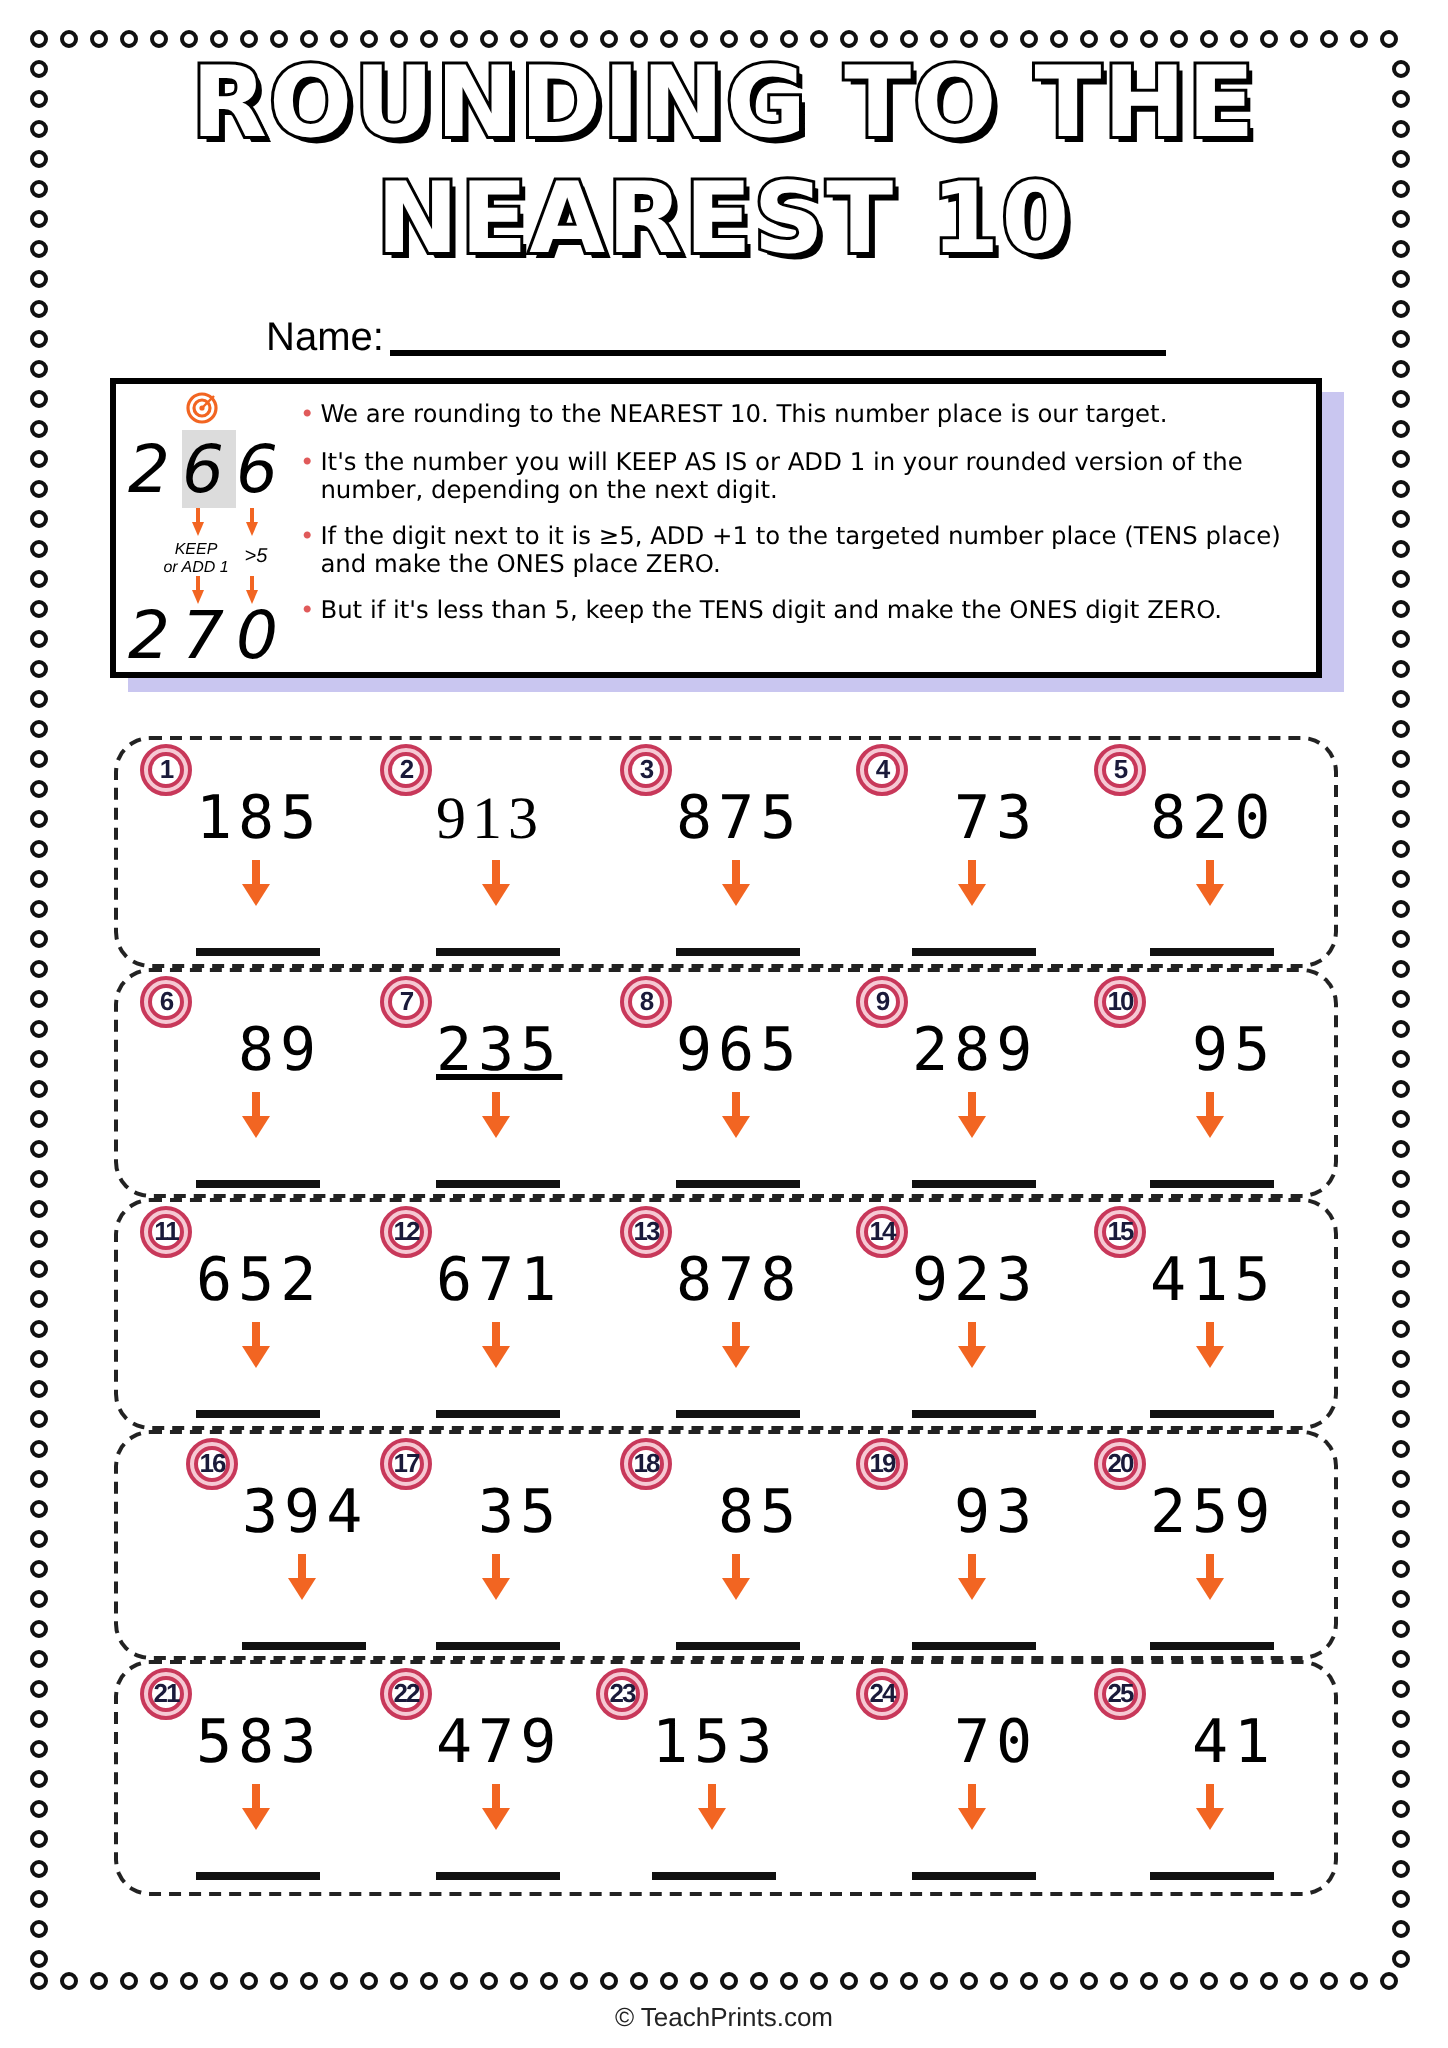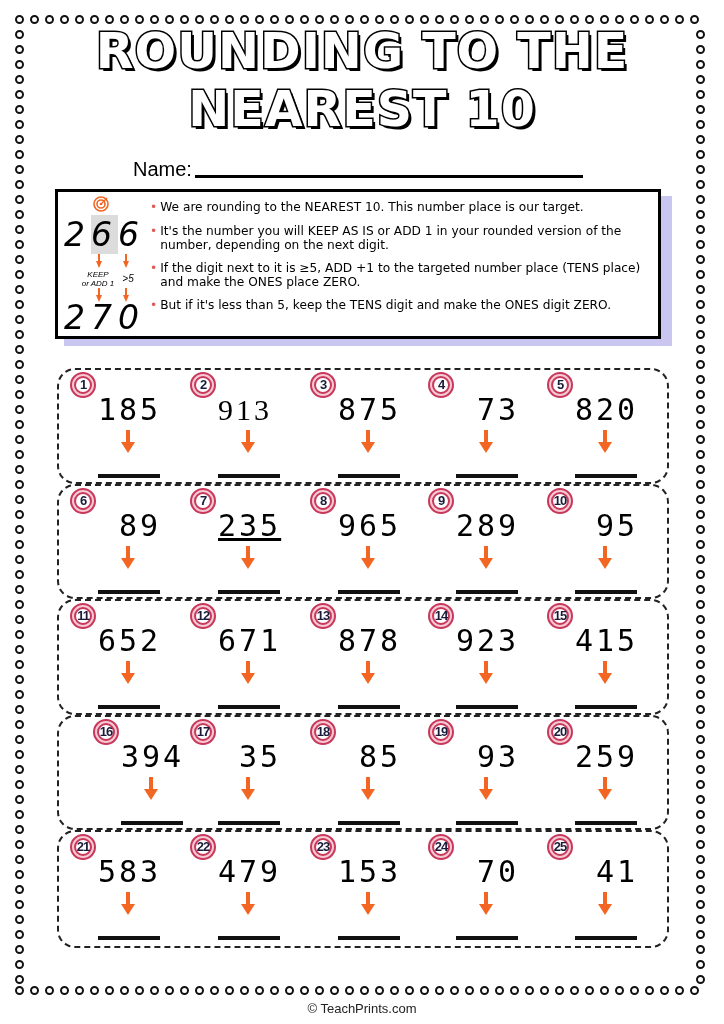--- a/index.html
+++ b/index.html
@@ -688,21 +688,21 @@
         </svg>
         <div class="badge-num">22</div>
       </div>
       <div class="problem" style="left: 28px;">479</div>
       <svg class="arrow" style="left:51px" viewBox="0 0 14 24">
         <rect x="5" y="0" width="4" height="13" fill="#f26522"></rect>
         <polygon points="0,12 14,12 7,23" fill="#f26522"></polygon>
       </svg>
       <div class="answer-line" style="left:28px"></div>
     </div>
-    <div class="cell" style="left: 310px; top: 834px;">
+    <div class="cell" style="left: 298px; top: 834px;">
       <div class="badge">
         <svg width="26" height="26" viewBox="0 0 26 26">
           <circle cx="13" cy="13" r="12" fill="#f6c9d4" stroke="#c8385a" stroke-width="2"></circle>
           <circle cx="13" cy="13" r="8" fill="#fff" stroke="#c8385a" stroke-width="2"></circle>
         </svg>
         <div class="badge-num">23</div>
       </div>
       <div class="problem" style="left: 28px;">153</div>
       <svg class="arrow" style="left:51px" viewBox="0 0 14 24">
         <rect x="5" y="0" width="4" height="13" fill="#f26522"></rect>

